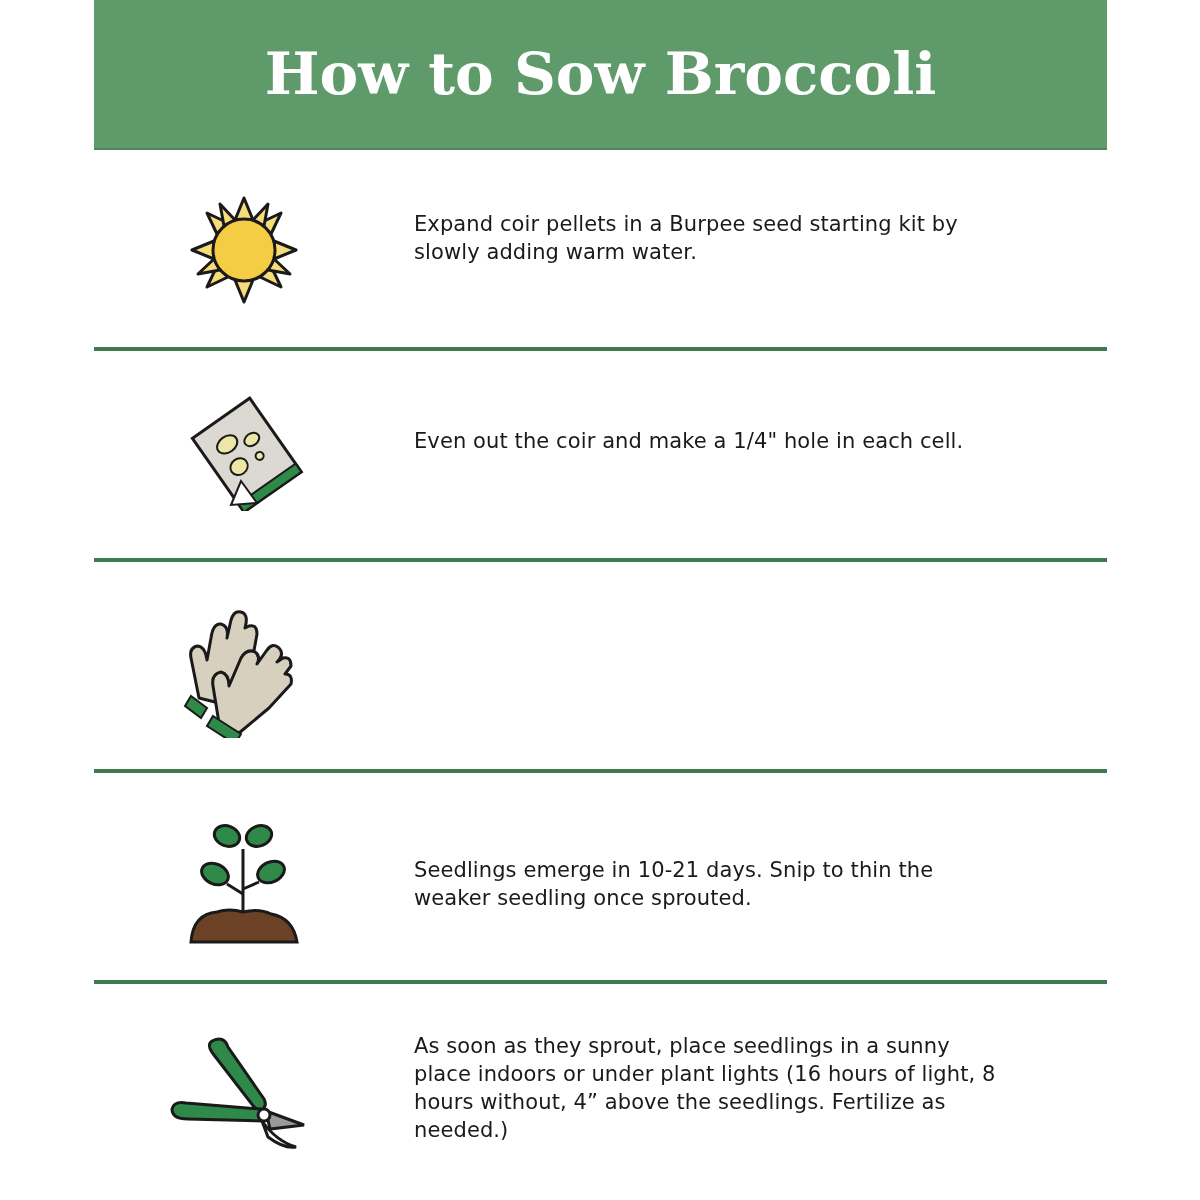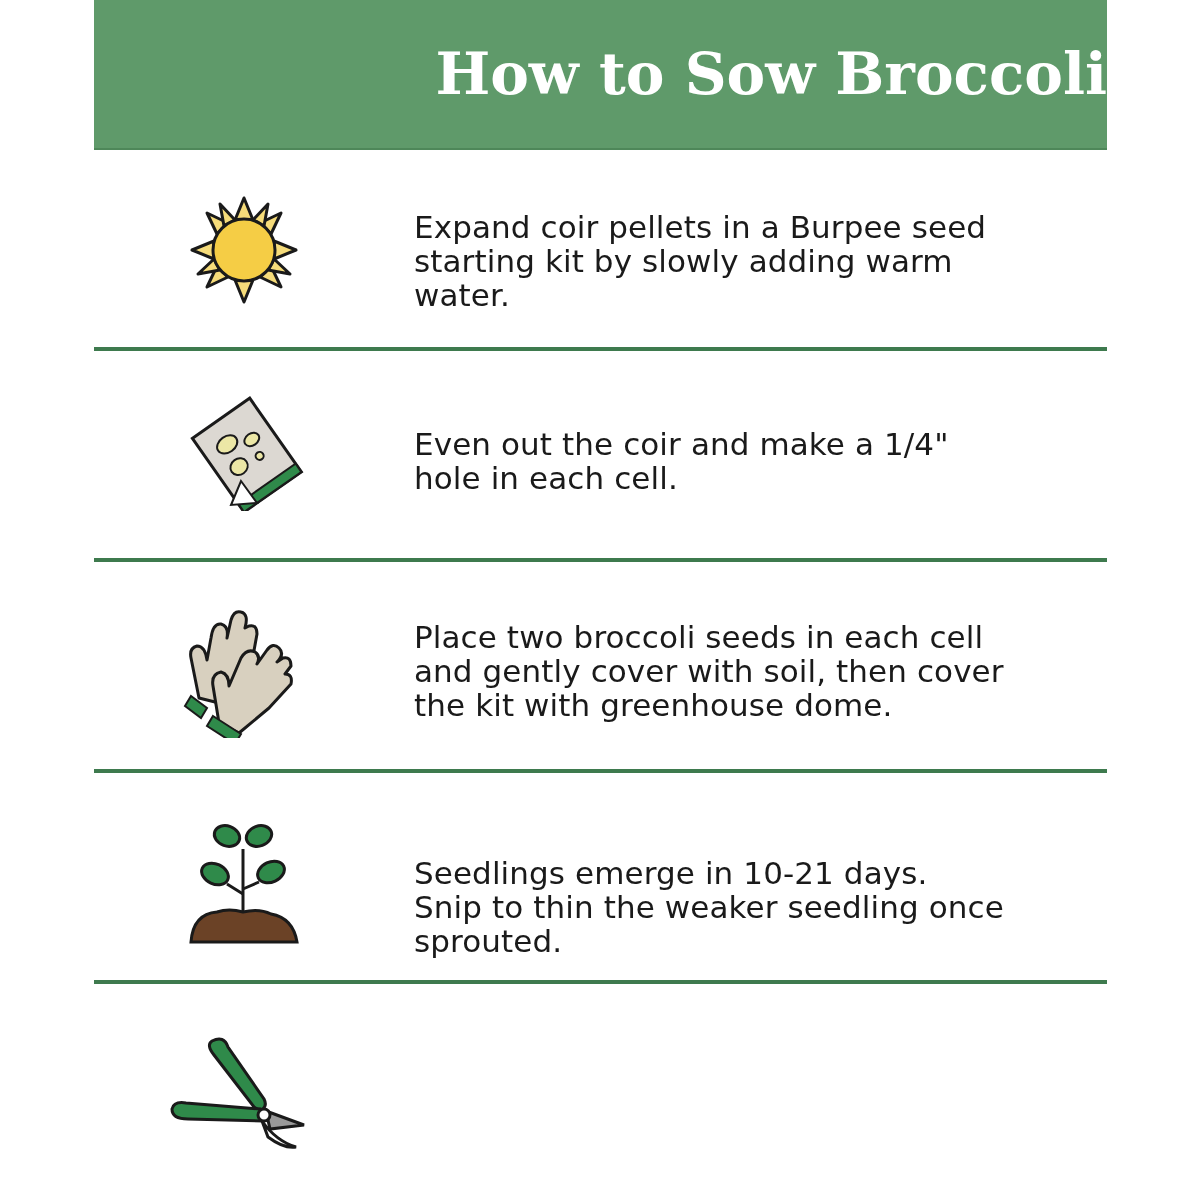--- a/index.html
+++ b/index.html
@@ -1,30 +1,30 @@
 <!DOCTYPE html>
 <html><head>
 <meta charset="utf-8">
 <style>
   html, body { margin:0; padding:0; background:#ffffff; }
   body { width:1200px; height:1200px; position:relative; overflow:hidden; font-family:"DejaVu Sans", sans-serif; }
   .header {
     position:absolute; left:94px; top:0; width:1013px; height:148px;
-    background:#5f9a6a; display:flex; align-items:center; justify-content:flex-end;
+    background:#5f9a6a; display:flex; align-items:center; justify-content:center;
     border-bottom:2px solid #4e8759;
   }
   .header h1 {
     margin:0; color:#ffffff; font-family:"DejaVu Serif", serif; font-weight:bold;
     font-size:58px; letter-spacing:0px; padding-top:0px;
   }
   .step { position:absolute; left:94px; width:1013px; }
   .icon { position:absolute; left:80px; width:140px; height:140px; display:flex; align-items:center; justify-content:center; }
   .text {
     position:absolute; left:320px; width:590px; color:#1a1a1a;
-    font-family:"DejaVu Sans", sans-serif; font-size:31px; line-height:34px; letter-spacing:0.1px;
+    font-family:"DejaVu Sans", sans-serif; font-size:21px; line-height:28px; letter-spacing:0.1px;
   }
   .divider { position:absolute; left:94px; width:1013px; height:4px; background:#3e7a4e; }
 </style>
 </head>
 <body>
 
 <div class="header">
   <h1>How to Sow Broccoli</h1>
 </div>
 
@@ -74,21 +74,20 @@
   <div class="icon" style="top:36px;">
     <svg width="130" height="140" viewBox="0 0 130 140">
       <g stroke="#1a1a1a" stroke-width="3" fill="#d8d0bf" stroke-linejoin="round">
         <path d="M20,100 L12,60 Q10,50 18,48 Q26,48 28,62 L32,40 Q34,25 42,26 Q50,28 48,40 L52,22 Q55,12 62,14 Q70,16 66,30 L70,28 Q78,26 78,36 L70,80 L60,110 Z"></path>
         <path d="M40,125 L34,88 Q32,76 42,74 Q50,76 50,88 L62,60 Q68,50 76,54 Q82,58 78,66 L88,52 Q94,44 100,50 Q106,56 98,64 L104,60 Q112,58 112,68 L106,76 Q114,76 112,86 L90,110 L60,135 Z"></path>
       </g>
       <path d="M12,98 L28,110 L22,120 L6,108 Z" fill="#2f8a4a" stroke="#1a1a1a" stroke-width="2"></path>
       <path d="M34,118 L62,136 L56,146 L28,128 Z" fill="#2f8a4a" stroke="#1a1a1a" stroke-width="2"></path>
     </svg>
   </div>
-  <div class="text" style="top:58px;">Place two broccoli seeds in each cell and gently cover with soil, then cover the kit with greenhouse dome.</div>
 </div>
 <div class="divider" style="top:769px;"></div>
 
 <div class="step" style="top:773px;height:207px;">
   <div class="icon" style="top:36px;">
     <svg width="130" height="130" viewBox="0 0 130 130">
       <path d="M64,105 L64,35" stroke="#1a1a1a" stroke-width="3" fill="none"></path>
       <path d="M64,80 L48,70 M64,75 L80,68" stroke="#1a1a1a" stroke-width="3" fill="none"></path>
       <ellipse cx="48" cy="22" rx="13" ry="10" transform="rotate(20 48 22)" fill="#2f8a4a" stroke="#1a1a1a" stroke-width="3"></ellipse>
       <ellipse cx="80" cy="22" rx="13" ry="10" transform="rotate(-20 80 22)" fill="#2f8a4a" stroke="#1a1a1a" stroke-width="3"></ellipse>
@@ -104,13 +103,14 @@
 <div class="step" style="top:984px;height:216px;">
   <div class="icon" style="top:36px;left:70px;width:160px;">
     <svg width="160" height="130" viewBox="0 0 160 130">
       <path d="M48,16 Q60,10 64,22 L100,74 Q104,82 96,86 L90,82 L50,30 Q42,20 48,16 Z" fill="#2f8a4a" stroke="#1a1a1a" stroke-width="3"></path>
       <path d="M8,84 Q10,76 22,78 L96,84 L98,96 L24,94 Q8,94 8,84 Z" fill="#2f8a4a" stroke="#1a1a1a" stroke-width="3"></path>
       <path d="M102,86 L140,100 L106,104 Z" fill="#9a9a9a" stroke="#1a1a1a" stroke-width="3"></path>
       <path d="M98,96 Q112,116 132,122 Q120,124 104,112 Z" fill="#ffffff" stroke="#1a1a1a" stroke-width="3"></path>
       <circle cx="100" cy="90" r="6" fill="#ffffff" stroke="#1a1a1a" stroke-width="3"></circle>
     </svg>
   </div>
+  <div class="text" style="top:48px;">As soon as they sprout, place seedlings in a sunny place indoors or under plant lights (16 hours of light, 8 hours without, 4” above the seedlings. Fertilize as needed.)</div>
 </div>
 
 </body></html>

